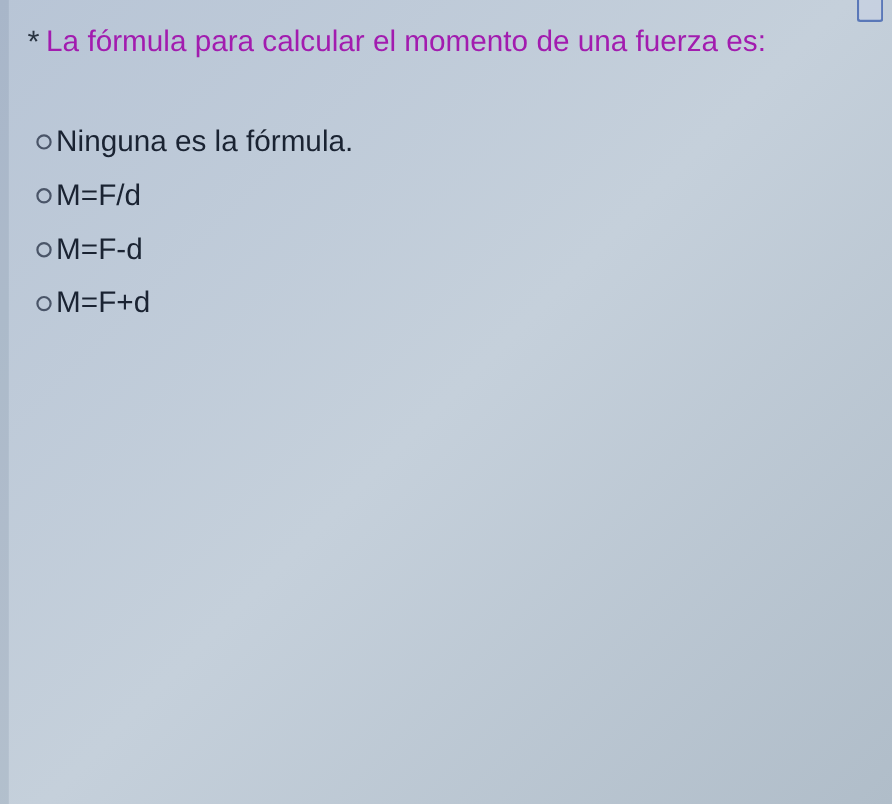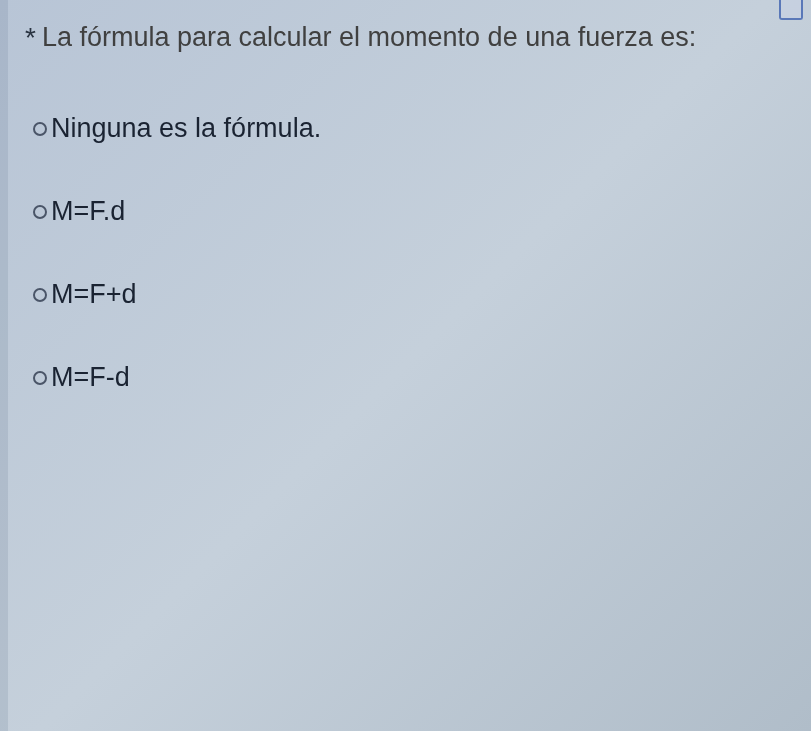--- a/index.html
+++ b/index.html
@@ -32,27 +32,27 @@
       padding-right: 10px;
     }
     .asterisk {
       font-size: 28px;
       color: #2a3442;
       margin-right: 6px;
       margin-top: 2px;
     }
     .question-text {
       font-size: 27px;
-      color: #404040;
+      color: #a21caf;
       line-height: 1.3;
     }
     .options {
       display: flex;
       flex-direction: column;
-      gap: 56px;
+      gap: 22px;
       padding-left: 8px;
     }
     .option {
       display: flex;
       align-items: center;
       cursor: pointer;
     }
     .radio-circle {
       width: 14px;
       height: 14px;
@@ -91,29 +91,29 @@
 
 <div class="options">
 
   <label class="option">
     <span class="radio-circle"></span>
     <span class="option-label">Ninguna es la fórmula.</span>
   </label>
 
 
 
+  <label class="option">
+    <span class="radio-circle"></span>
+    <span class="option-label">M=F/d</span>
+  </label>
+
 
   <label class="option">
     <span class="radio-circle"></span>
-    <span class="option-label">M=F.d</span>
+    <span class="option-label">M=F-d</span>
   </label>
 
   <label class="option">
     <span class="radio-circle"></span>
     <span class="option-label">M=F+d</span>
   </label>
 
-  <label class="option">
-    <span class="radio-circle"></span>
-    <span class="option-label">M=F-d</span>
-  </label>
-
 </div>
 
 </body></html>

